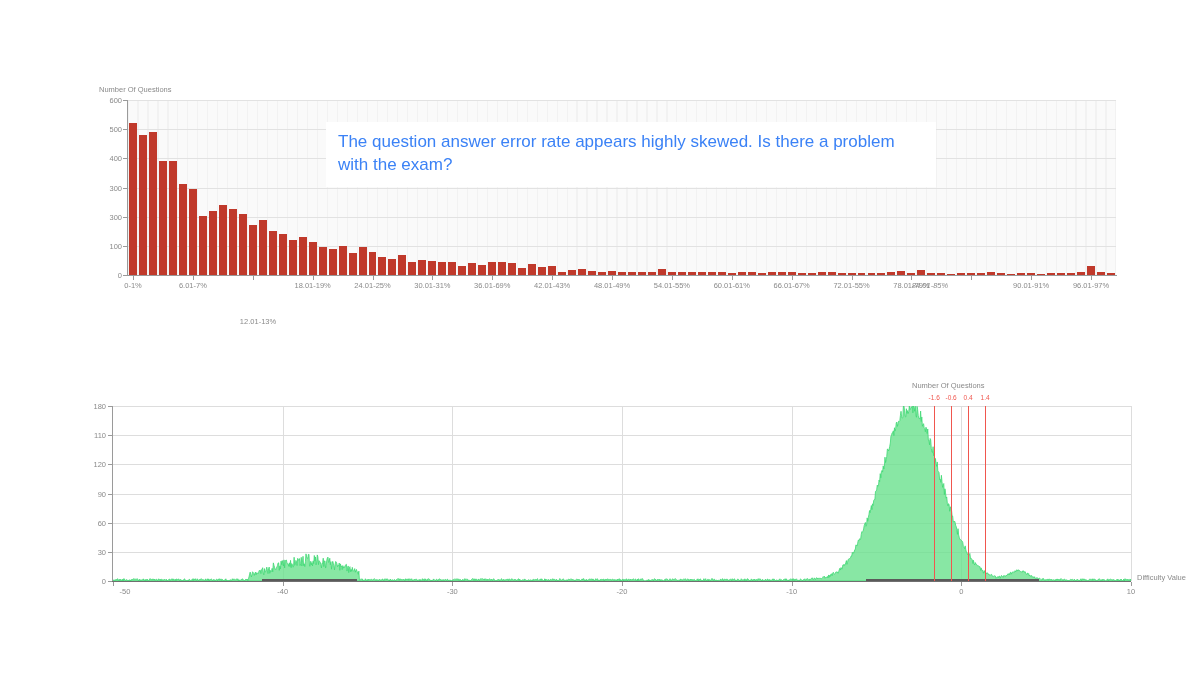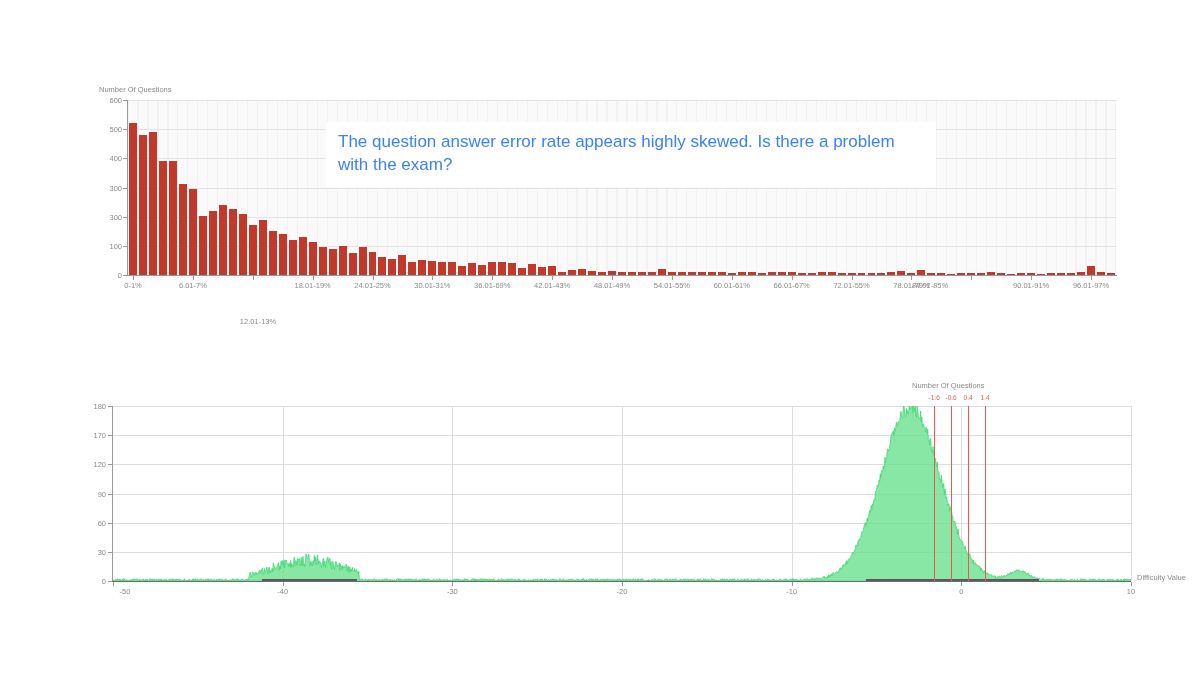--- a/index.html
+++ b/index.html
@@ -427,21 +427,21 @@
       <div class="ytick" style="left: 80px; width: 26px; top: 581px;">0</div>
       <div class="c2-ytickmark" style="top: 581px;"></div>
       <div class="ytick" style="left: 80px; width: 26px; top: 551.833px;">30</div>
       <div class="c2-ytickmark" style="top: 551.833px;"></div>
       <div class="ytick" style="left: 80px; width: 26px; top: 522.667px;">60</div>
       <div class="c2-ytickmark" style="top: 522.667px;"></div>
       <div class="ytick" style="left: 80px; width: 26px; top: 493.5px;">90</div>
       <div class="c2-ytickmark" style="top: 493.5px;"></div>
       <div class="ytick" style="left: 80px; width: 26px; top: 464.333px;">120</div>
       <div class="c2-ytickmark" style="top: 464.333px;"></div>
-      <div class="ytick" style="left: 80px; width: 26px; top: 435.167px;">170</div>
+      <div class="ytick" style="left: 80px; width: 26px; top: 435.167px;">110</div>
       <div class="c2-ytickmark" style="top: 435.167px;"></div>
       <div class="ytick" style="left: 80px; width: 26px; top: 406px;">180</div>
       <div class="c2-ytickmark" style="top: 406px;"></div>
     </div>
   <div id="c2-xticks">
       <div class="xtick" style="left: 125px; top: 587px;">-50</div>
       <div class="c2-ticklet" style="left: 113px;"></div>
       <div class="xtick" style="left: 282.667px; top: 587px;">-40</div>
       <div class="c2-ticklet" style="left: 282.667px;"></div>
       <div class="xtick" style="left: 452.333px; top: 587px;">-30</div>

